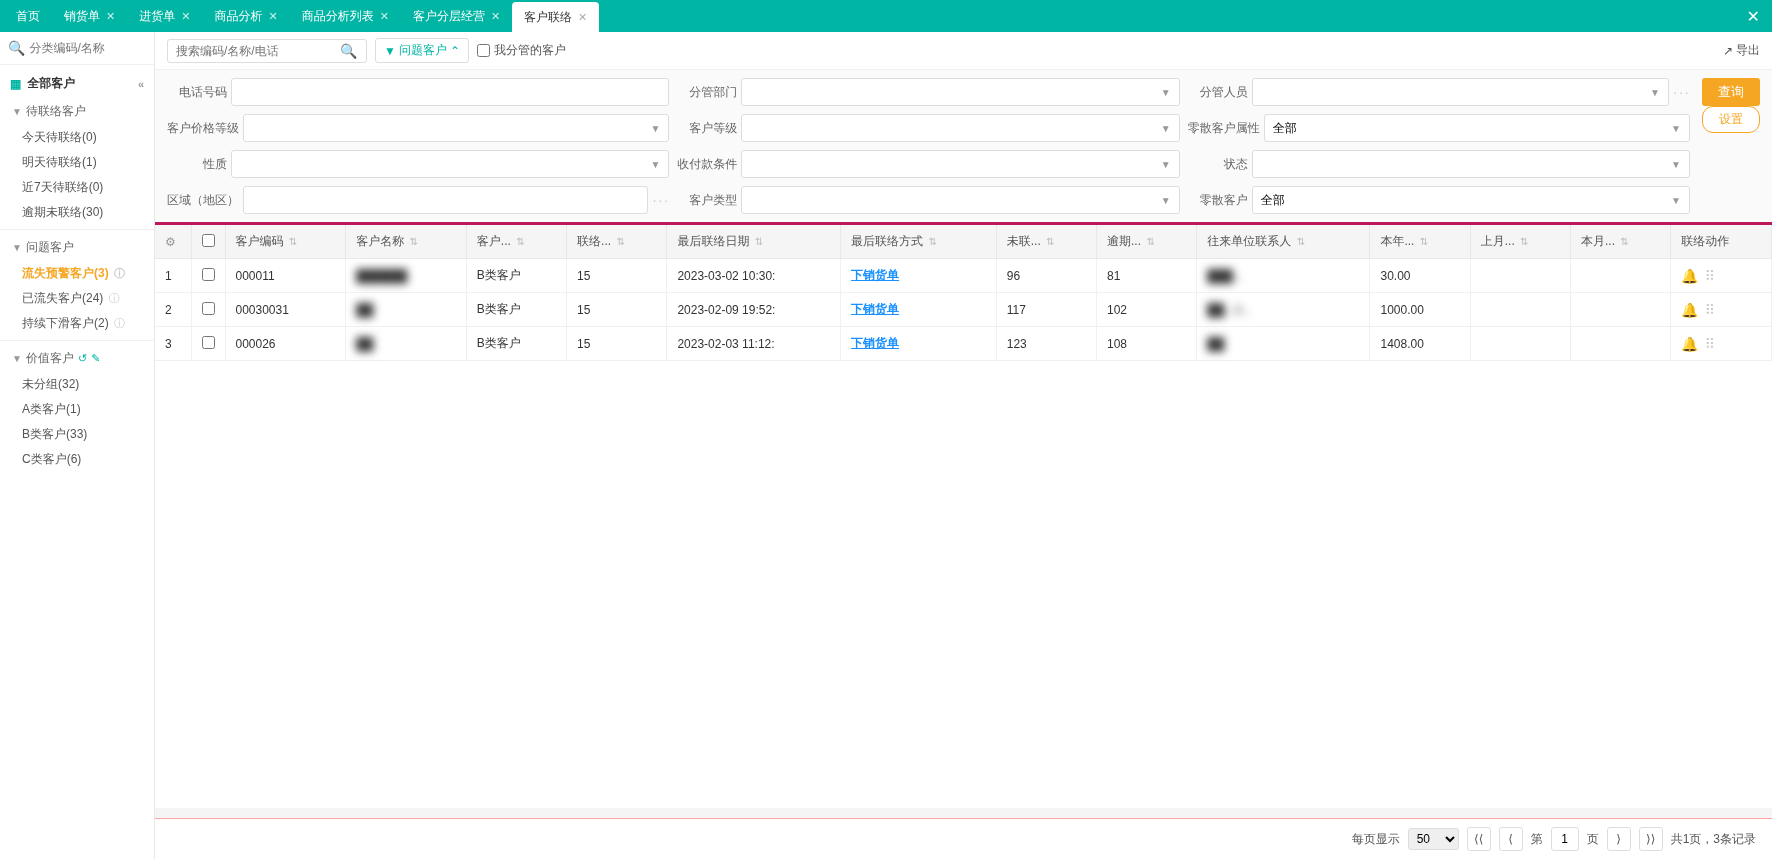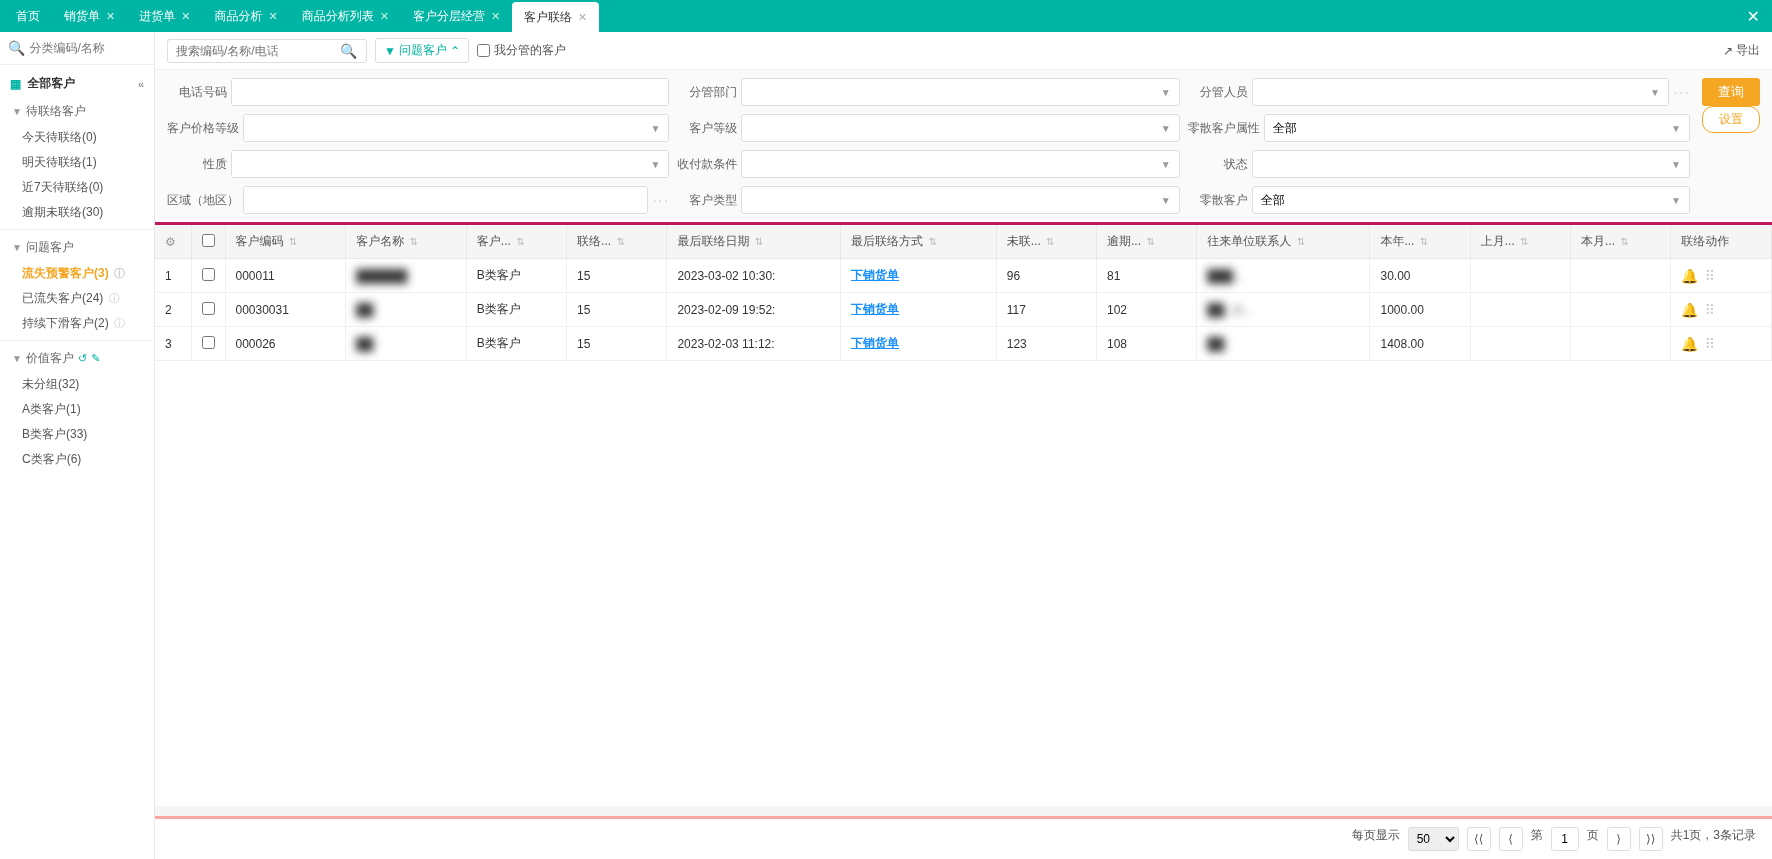--- a/index.html
+++ b/index.html
@@ -311,23 +311,24 @@
     }
     .link-text { color: #1890ff; cursor: pointer; text-decoration: underline; font-weight: bold; }
     .blurred {
       filter: blur(4px);
       color: #333;
     }
 
     
     .pagination {
       display: flex;
+      align-items: center;
       justify-content: flex-end;
       padding: 8px 16px;
-      border-top: 3px solid #fca5a5;
+      border-top: 1px solid #fca5a5;
       background: #fff;
       gap: 8px;
     }
     .pagination span { color: #555; font-size: 12px; }
     .pagination select {
       border: 1px solid #ddd;
       border-radius: 3px;
       padding: 2px 4px;
       font-size: 12px;
       outline: none;

